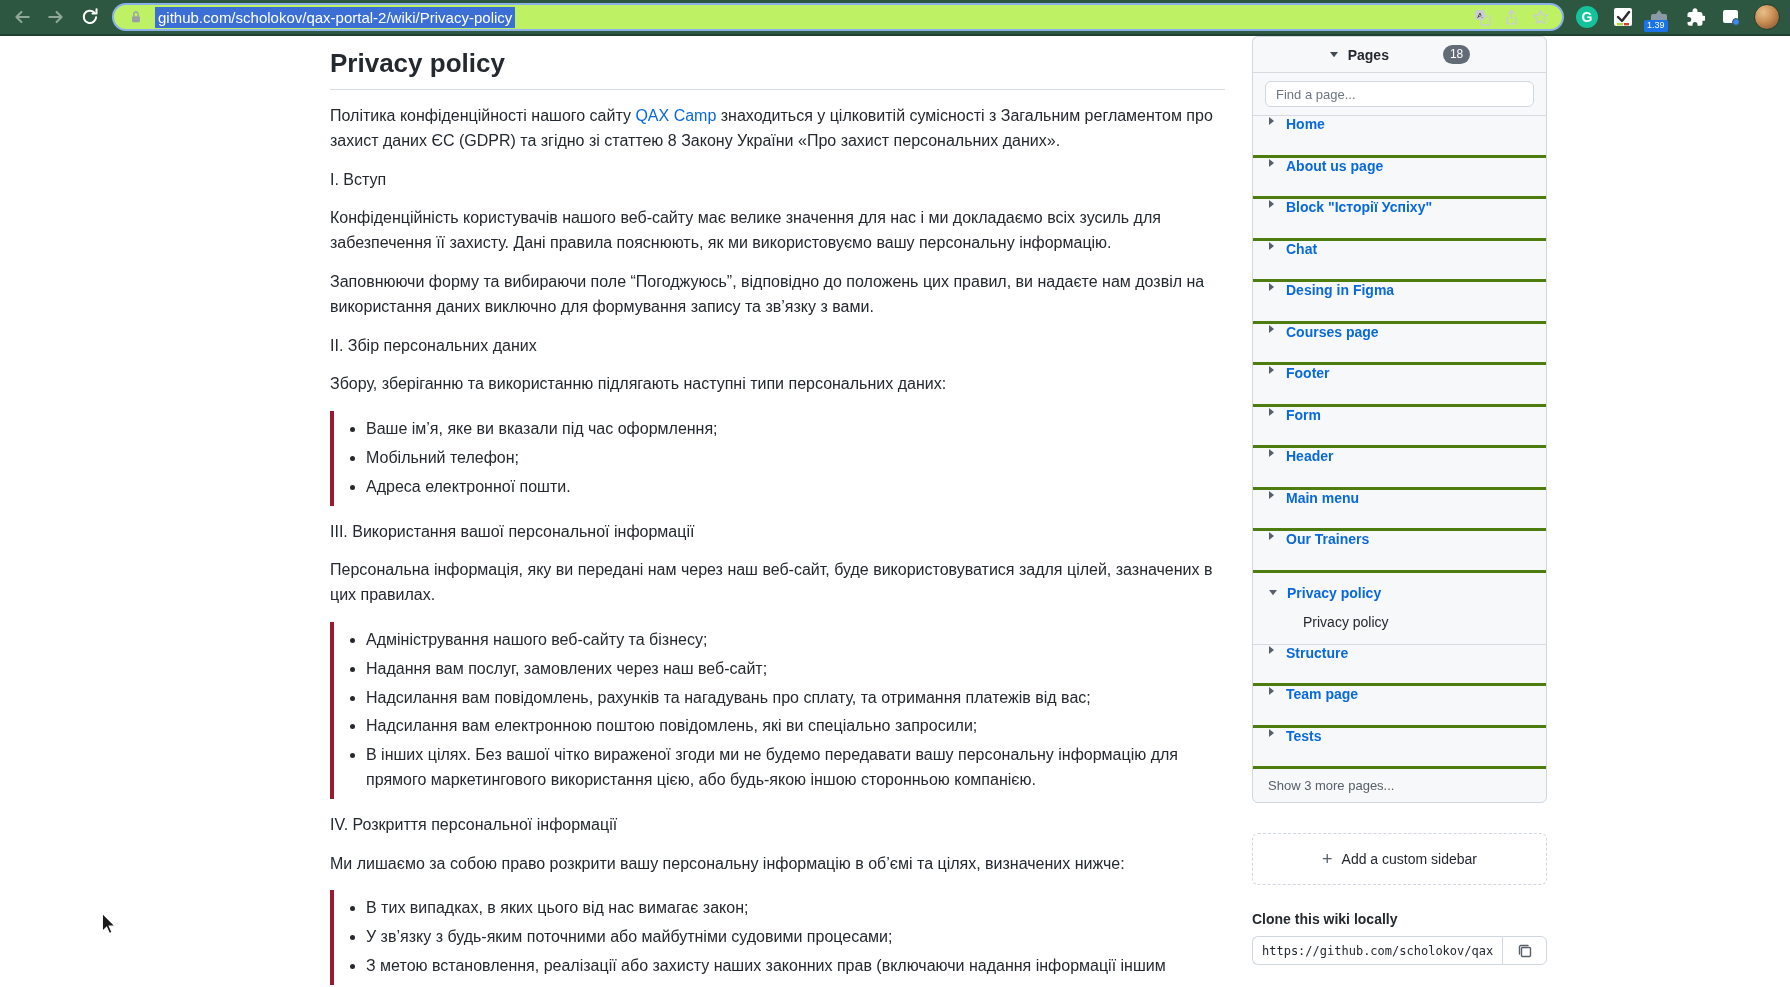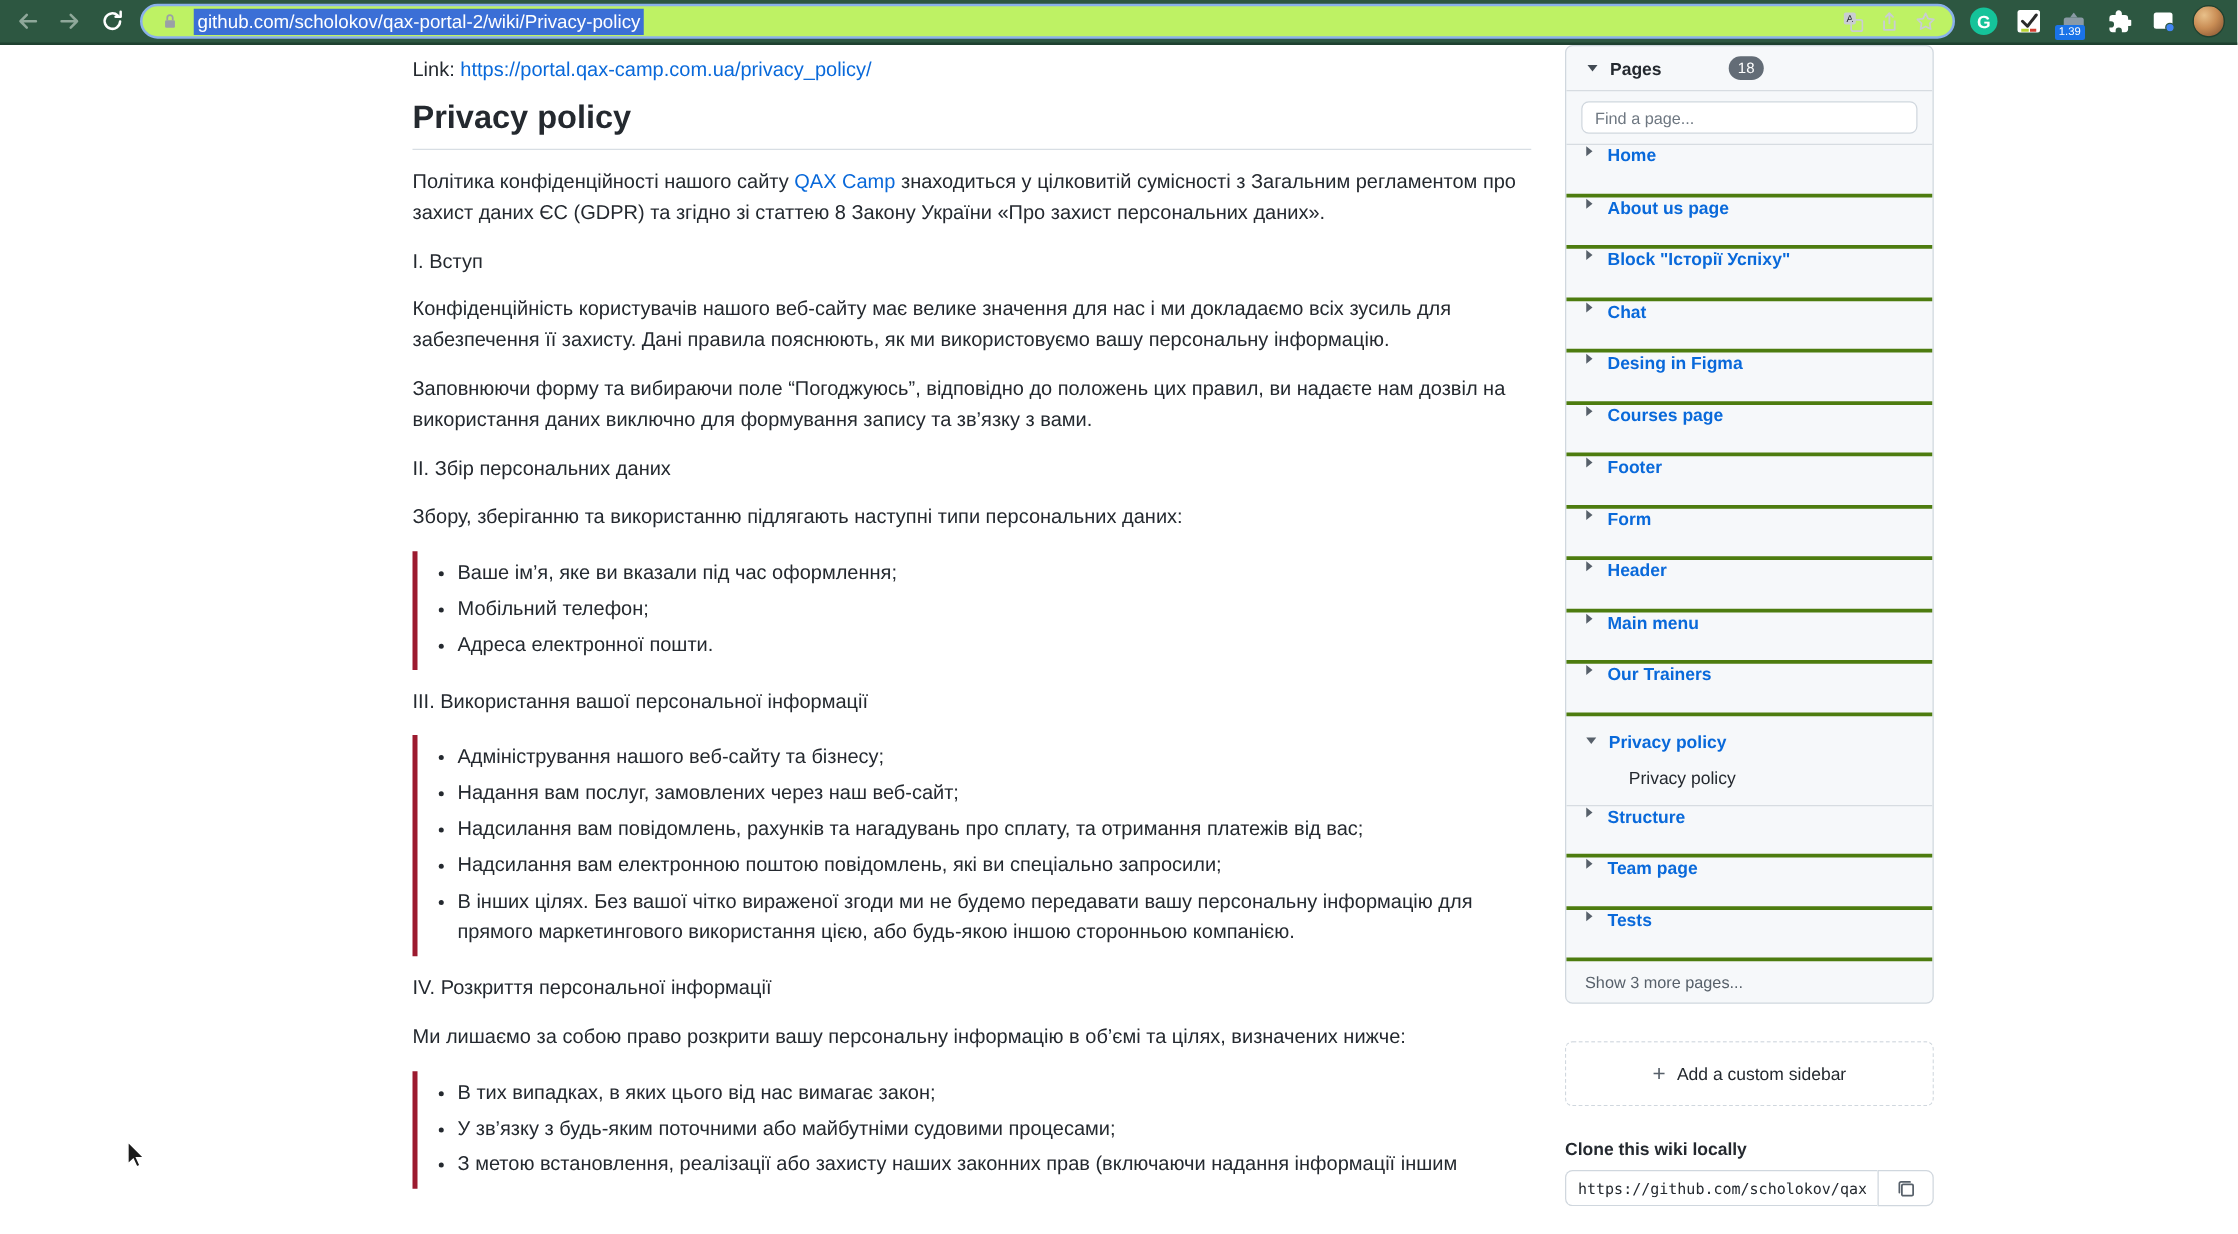--- a/index.html
+++ b/index.html
@@ -48,21 +48,21 @@
   }
   .content p { font-size:16px; line-height:1.55; margin:14px 0; color:#24292f; }
   .redlist { border-left:4px solid #9c1a2f; margin:14px 0; }
   .redlist ul { margin:0; padding:2px 0 2px 32px; }
   .redlist li { font-size:16px; line-height:1.55; margin:4px 0; color:#24292f; }
 
   
   .sidebar { position:absolute; left:1252px; top:36px; width:295px; }
   .pages-card { background:#f6f8fa; border:1px solid #d0d7de; border-radius:6px; overflow:hidden; }
   .pages-header { height:36px; display:flex; align-items:center; gap:9px; padding:0 16px;
-    border-bottom:1px solid #d7dce1; font-size:14px; font-weight:600; color:#24292f; }
+    border-bottom:1px solid #d7dce1; font-size:14px; font-weight:600; color:#24292f;justify-content:center; }
   .count-badge { background:#636c76; color:#fff; font-size:12px; font-weight:500;
     border-radius:10px; padding:1px 7px; line-height:1.4;margin-left:45px; }
   .search-row { padding:8px 12px; border-bottom:1px solid #d7dce1; }
   .find-input { width:100%; height:26px; border:1px solid #d0d7de; border-radius:6px;
     padding:0 10px; font-size:13px; color:#24292f; background:#fff; font-family:"Liberation Sans",sans-serif; }
   .find-input::placeholder { color:#6e7781; }
   .page-item { height:41.5px; display:flex; gap:11px; padding:0 15px;
     border-bottom:3px solid #4d7c0f; cursor:pointer; }
   .page-item .label, .page-item-expanded .label { color:#0969da; font-weight:600; font-size:14px; }
   .page-item-expanded { padding:12px 15px 14px; border-bottom:1px solid #d7dce1; }
@@ -163,23 +163,20 @@
   <span class="ext-icon">
     <svg width="20" height="20" viewBox="0 0 20 20">
         <rect x="2" y="3" width="15" height="13" rx="2" fill="#ffffff"></rect>
         <circle cx="15" cy="15" r="3.4" fill="#4285f4" stroke="#2d5741" stroke-width="1"></circle>
       </svg>
   </span>
   <span class="avatar"></span>
 </div>
 
 <div class="main">
-  <div class="link-line">
-    <span>Link: </span><a href="#">https://portal.qax-camp.com.ua/privacy_policy/</a>
-  </div>
 
   <h1 class="page-title">Privacy policy</h1>
 
   <div class="content">
     <p><span>Політика конфіденційності нашого сайту </span><a href="#" class="inline-link">QAX Camp</a><span> знаходиться у цілковитій сумісності з Загальним регламентом про захист даних ЄС (GDPR) та згідно зі статтею 8 Закону України «Про захист персональних даних».</span></p>
 
     <p>I. Вступ</p>
     <p>Конфіденційність користувачів нашого веб-сайту має велике значення для нас і ми докладаємо всіх зусиль для забезпечення її захисту. Дані правила пояснюють, як ми використовуємо вашу персональну інформацію.</p>
     <p>Заповнюючи форму та вибираючи поле “Погоджуюсь”, відповідно до положень цих правил, ви надаєте нам дозвіл на використання даних виключно для формування запису та зв’язку з вами.</p>
 
@@ -187,20 +184,21 @@
     <p>Збору, зберіганню та використанню підлягають наступні типи персональних даних:</p>
     <div class="redlist">
       <ul>
         <li>Ваше ім’я, яке ви вказали під час оформлення;</li>
         <li>Мобільний телефон;</li>
         <li>Адреса електронної пошти.</li>
       </ul>
     </div>
 
     <p>III. Використання вашої персональної інформації</p>
+    <p>Персональна інформація, яку ви передані нам через наш веб-сайт, буде використовуватися задля цілей, зазначених в цих правилах.</p>
     <div class="redlist">
       <ul>
         <li>Адміністрування нашого веб-сайту та бізнесу;</li>
         <li>Надання вам послуг, замовлених через наш веб-сайт;</li>
         <li>Надсилання вам повідомлень, рахунків та нагадувань про сплату, та отримання платежів від вас;</li>
         <li>Надсилання вам електронною поштою повідомлень, які ви спеціально запросили;</li>
         <li>В інших цілях. Без вашої чітко вираженої згоди ми не будемо передавати вашу персональну інформацію для прямого маркетингового використання цією, або будь-якою іншою сторонньою компанією.</li>
       </ul>
     </div>
 

